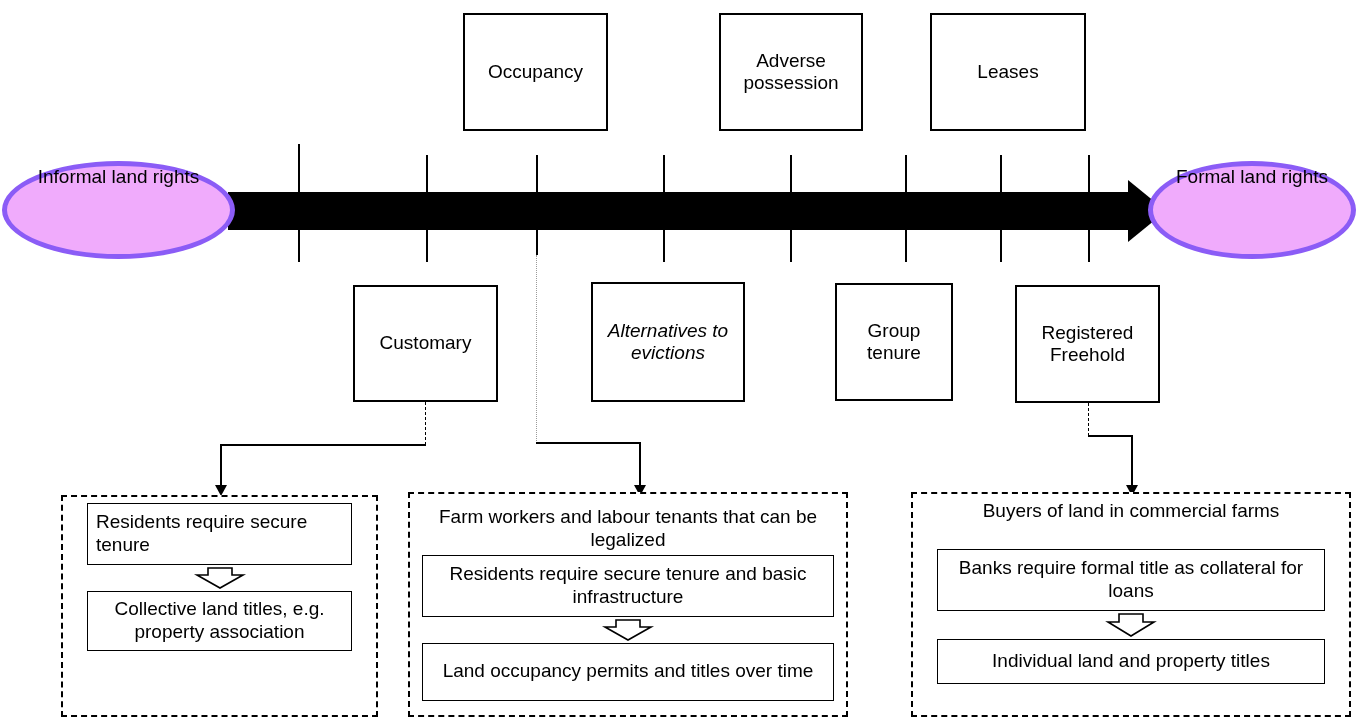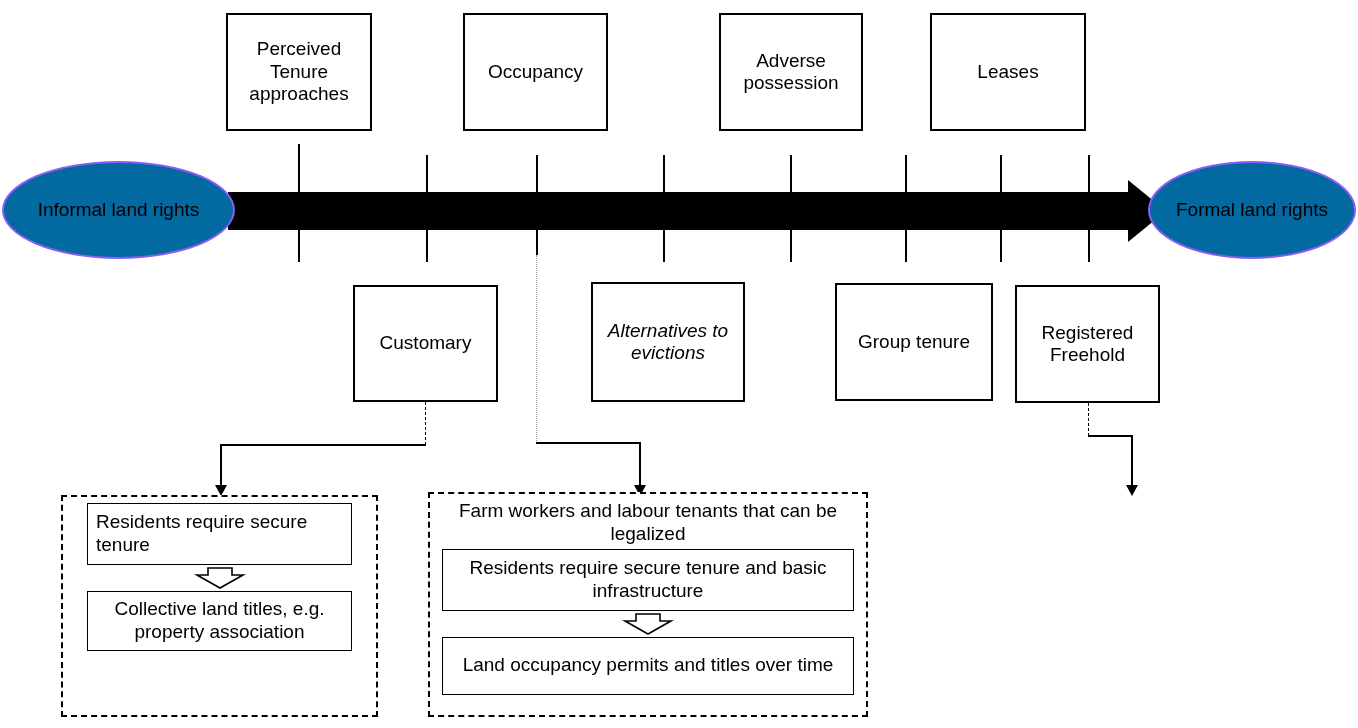--- a/index.html
+++ b/index.html
@@ -25,25 +25,24 @@
     align-items:center;
     justify-content:center;
     text-align:center;
     line-height:1.18;
     font-size:19px;
     padding:2px 4px;
   }
 
   
   .ellipse{
-    border:2px solid #8b5cf6;
-    background:#0369a1;
+    border:5px solid #8b5cf6;
+    background:#f0abfc;
     border-radius:50%;
     display:flex;
-    align-items:center;
     justify-content:center;
     text-align:center;
     line-height:1.2;
     font-size:19px;
     z-index:4;
   }
 
   
   .spine-shaft{
     background:#000;
@@ -106,23 +105,20 @@
     border-left:6px solid transparent;
     border-right:6px solid transparent;
     border-top:11px solid #000;
   }
 </style>
 </head>
 <body>
 
 <div id="stage">
 
-  <div class="abs node" style="left:226px;top:13px;width:146px;height:118px;">
-    <span>Perceived Tenure approaches</span>
-  </div>
 
   <div class="abs node" style="left:463px;top:13px;width:145px;height:118px;">
     <span>Occupancy</span>
   </div>
 
   <div class="abs node" style="left:719px;top:13px;width:144px;height:118px;justify-content:center;">
     <span>Adverse possession</span>
   </div>
 
   <div class="abs node" style="left:930px;top:13px;width:156px;height:118px;">
@@ -150,21 +146,21 @@
   </div>
 
   <div class="abs node" style="left:353px;top:285px;width:145px;height:117px;">
     <span>Customary</span>
   </div>
 
   <div class="abs node" style="left:591px;top:282px;width:154px;height:120px;font-style:italic;">
     <span>Alternatives to evictions</span>
   </div>
 
-  <div class="abs node" style="left:835px;top:283px;width:158px;height:118px;">
+  <div class="abs node" style="left:835px;top:283px;width:118px;height:118px;">
     <span>Group tenure</span>
   </div>
 
   <div class="abs node" style="left:1015px;top:285px;width:145px;height:118px;">
     <span>Registered Freehold</span>
   </div>
 
   <div class="abs seg-dash-v" style="left:425px;top:402px;height:43px;"></div>
   <div class="abs seg-solid" style="left:220px;top:444px;width:206px;height:1.6px;"></div>
   <div class="abs seg-solid" style="left:220px;top:444px;width:1.6px;height:44px;"></div>
@@ -185,27 +181,39 @@
       <span>Residents require secure tenure</span>
     </div>
     <svg class="hollow-arrow" width="60" height="22" viewBox="0 0 60 22">
       <polygon points="18,1 42,1 42,8 53,8 30,21 7,8 18,8" fill="#ffffff" stroke="#000000" stroke-width="1.6"></polygon>
     </svg>
     <div class="subbox center" style="height:60px;margin:0 18px 16px 18px;">
       <span>Collective land titles, e.g. property association</span>
     </div>
   </div>
 
-  <div class="abs group" style="left:428px;top:492px;width:440px;height:225px;">
+  <div class="abs group" style="left:408px;top:492px;width:440px;height:225px;justify-content:center;">
     <div class="group-title">Farm workers and labour tenants that can be legalized</div>
     <div class="subbox center" style="height:62px;margin:1px 6px 0 6px;">
       <span>Residents require secure tenure and basic infrastructure</span>
     </div>
     <svg class="hollow-arrow" width="60" height="22" viewBox="0 0 60 22">
       <polygon points="18,1 42,1 42,8 53,8 30,21 7,8 18,8" fill="#ffffff" stroke="#000000" stroke-width="1.6"></polygon>
     </svg>
     <div class="subbox center" style="height:58px;margin:0 6px 0 6px;">
       <span>Land occupancy permits and titles over time</span>
     </div>
   </div>
 
+  <div class="abs group" style="left:911px;top:492px;width:440px;height:225px;">
+    <div class="group-title">Buyers of land in commercial farms</div>
+    <div class="subbox center" style="height:62px;margin:24px 18px 0 18px;">
+      <span>Banks require formal title as collateral for loans</span>
+    </div>
+    <svg class="hollow-arrow" width="60" height="24" viewBox="0 0 60 24">
+      <polygon points="18,1 42,1 42,9 53,9 30,23 7,9 18,9" fill="#ffffff" stroke="#000000" stroke-width="1.6"></polygon>
+    </svg>
+    <div class="subbox center" style="height:45px;margin:0 18px 0 18px;">
+      <span>Individual land and property titles</span>
+    </div>
+  </div>
 
 </div>
 
 </body></html>

